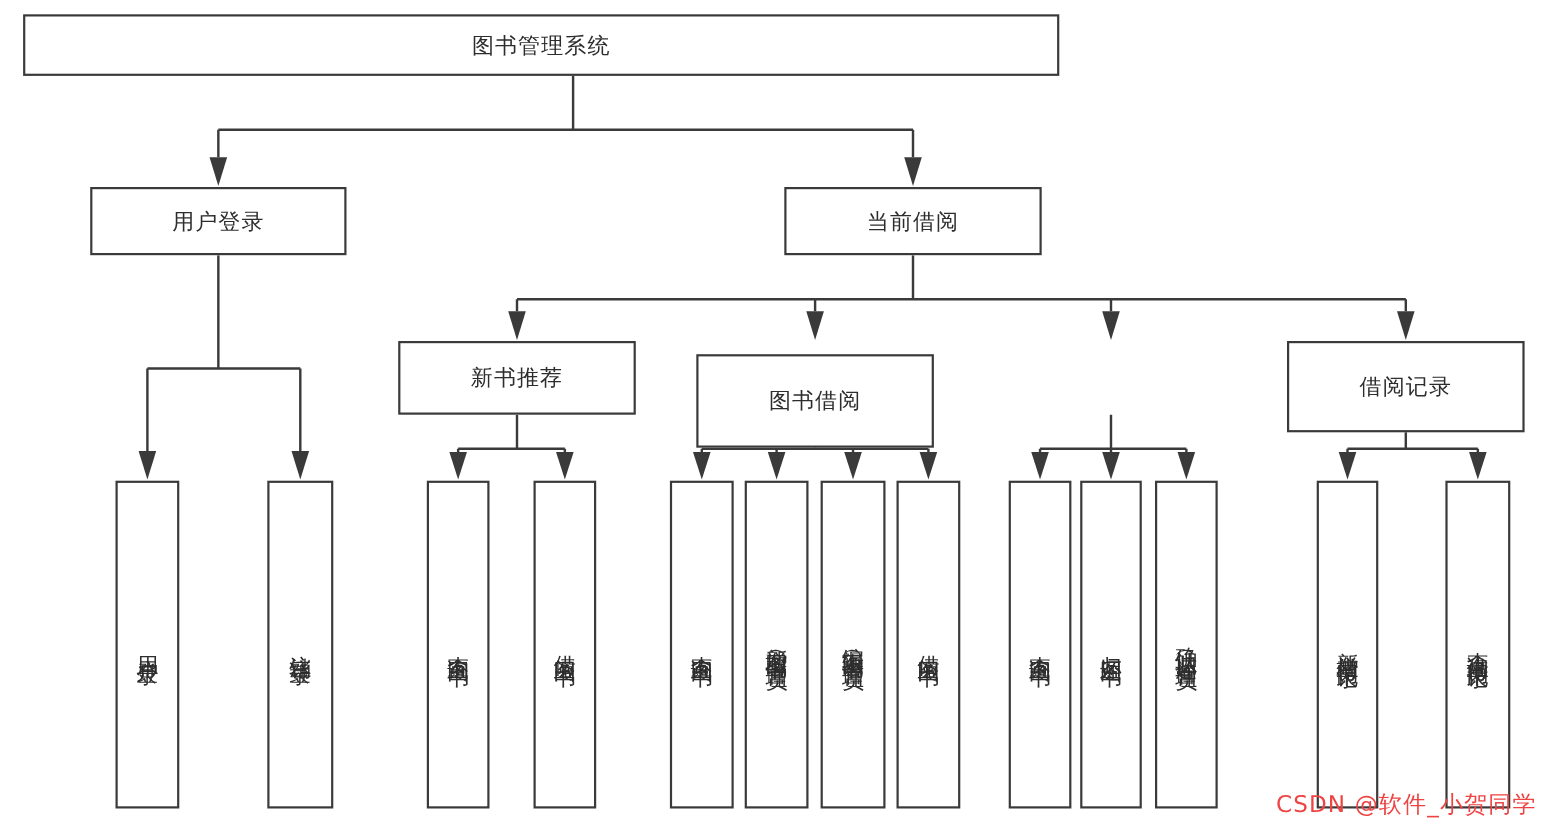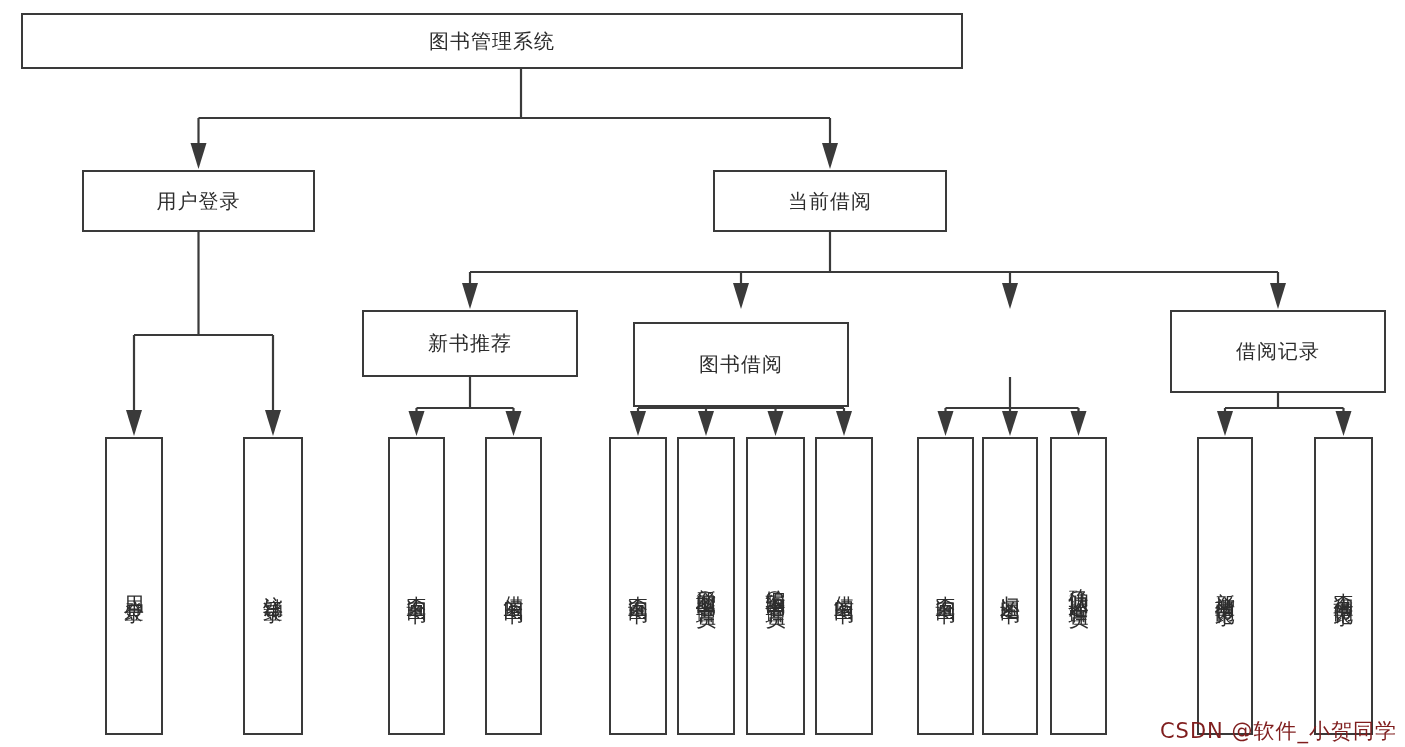--- a/index.html
+++ b/index.html
@@ -15,21 +15,21 @@
     border:2px solid #3a3a3a;display:flex;align-items:center;justify-content:center;
     color:#2d2d2d;
   }
   .h-label{font-size:20px;letter-spacing:1px;white-space:nowrap;}
   .v-label{
     writing-mode:vertical-rl;text-orientation:mixed;
     font-size:20px;letter-spacing:3px;line-height:1.05;white-space:nowrap;
   }
   .watermark{
     position:absolute;right:8px;top:717px;font-size:21px;letter-spacing:1px;
-    color:#7f1d1d;white-space:nowrap;
+    color:#ef4444;white-space:nowrap;
   }
 </style>
 </head>
 <body>
 
 <div class="stage">
 
   <svg class="wires" viewBox="0 0 1405 747">
     <g>
       <path d="M521 69 V118 M198.5 118 H830 M198.5 118 V143 M830 118 V143"></path>

